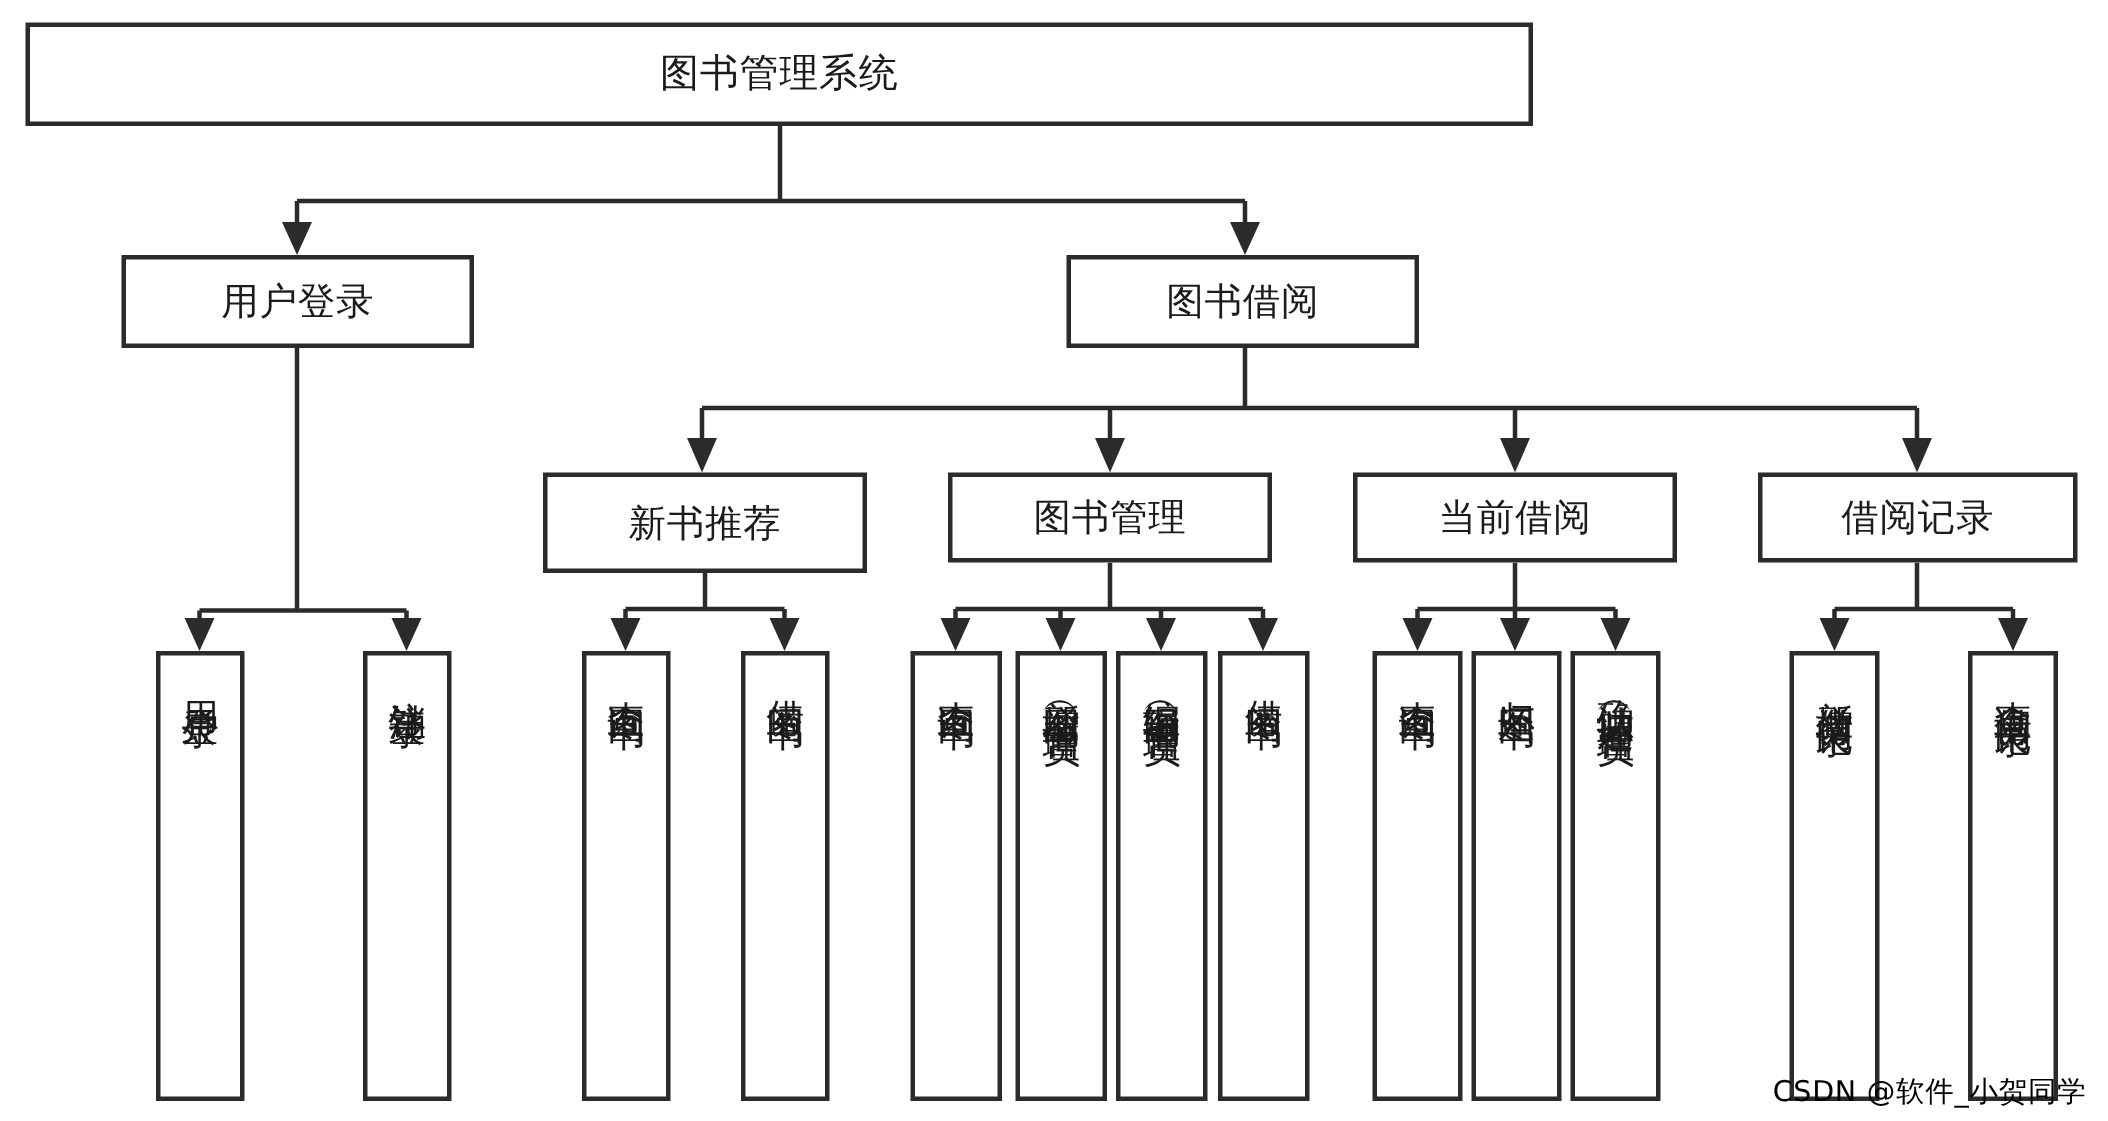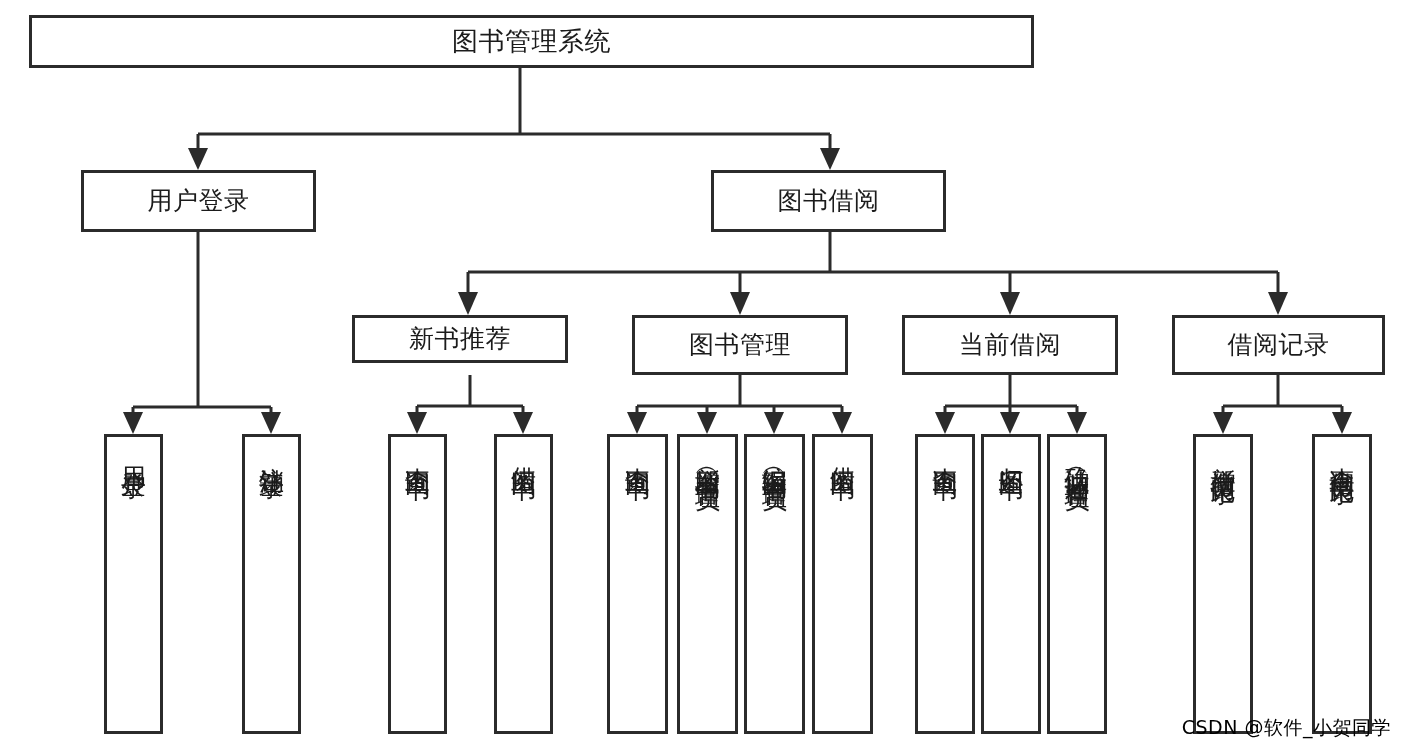--- a/index.html
+++ b/index.html
@@ -154,32 +154,32 @@
     <polygon class="edge-head" points="1067,412 1087,412 1077,434"></polygon>
 
     <path class="edge-line" d="M 1278 375 L 1278 406"></path>
     <path class="edge-line" d="M 1223 406 L 1342 406"></path>
     <path class="edge-line" d="M 1223 406 L 1223 414"></path>
     <polygon class="edge-head" points="1213,412 1233,412 1223,434"></polygon>
     <path class="edge-line" d="M 1342 406 L 1342 414"></path>
     <polygon class="edge-head" points="1332,412 1352,412 1342,434"></polygon>
   </svg>
 
-  <div class="node root" style="left:29px; top:15px; width:1005px; height:53px;">
+  <div class="node root" style="left:17px; top:15px; width:1005px; height:69px;">
     <span class="label">图书管理系统</span>
   </div>
 
   <div class="node" style="left:81px; top:170px; width:235px; height:62px;">
     <span class="label">用户登录</span>
   </div>
   <div class="node" style="left:711px; top:170px; width:235px; height:62px;">
     <span class="label">图书借阅</span>
   </div>
 
-  <div class="node" style="left:352px; top:315px; width:216px; height:48px;">
+  <div class="node" style="left:362px; top:315px; width:216px; height:67px;">
     <span class="label">新书推荐</span>
   </div>
   <div class="node" style="left:632px; top:315px; width:216px; height:60px;">
     <span class="label">图书管理</span>
   </div>
   <div class="node" style="left:902px; top:315px; width:216px; height:60px;">
     <span class="label">当前借阅</span>
   </div>
   <div class="node" style="left:1172px; top:315px; width:213px; height:60px;">
     <span class="label">借阅记录</span>

